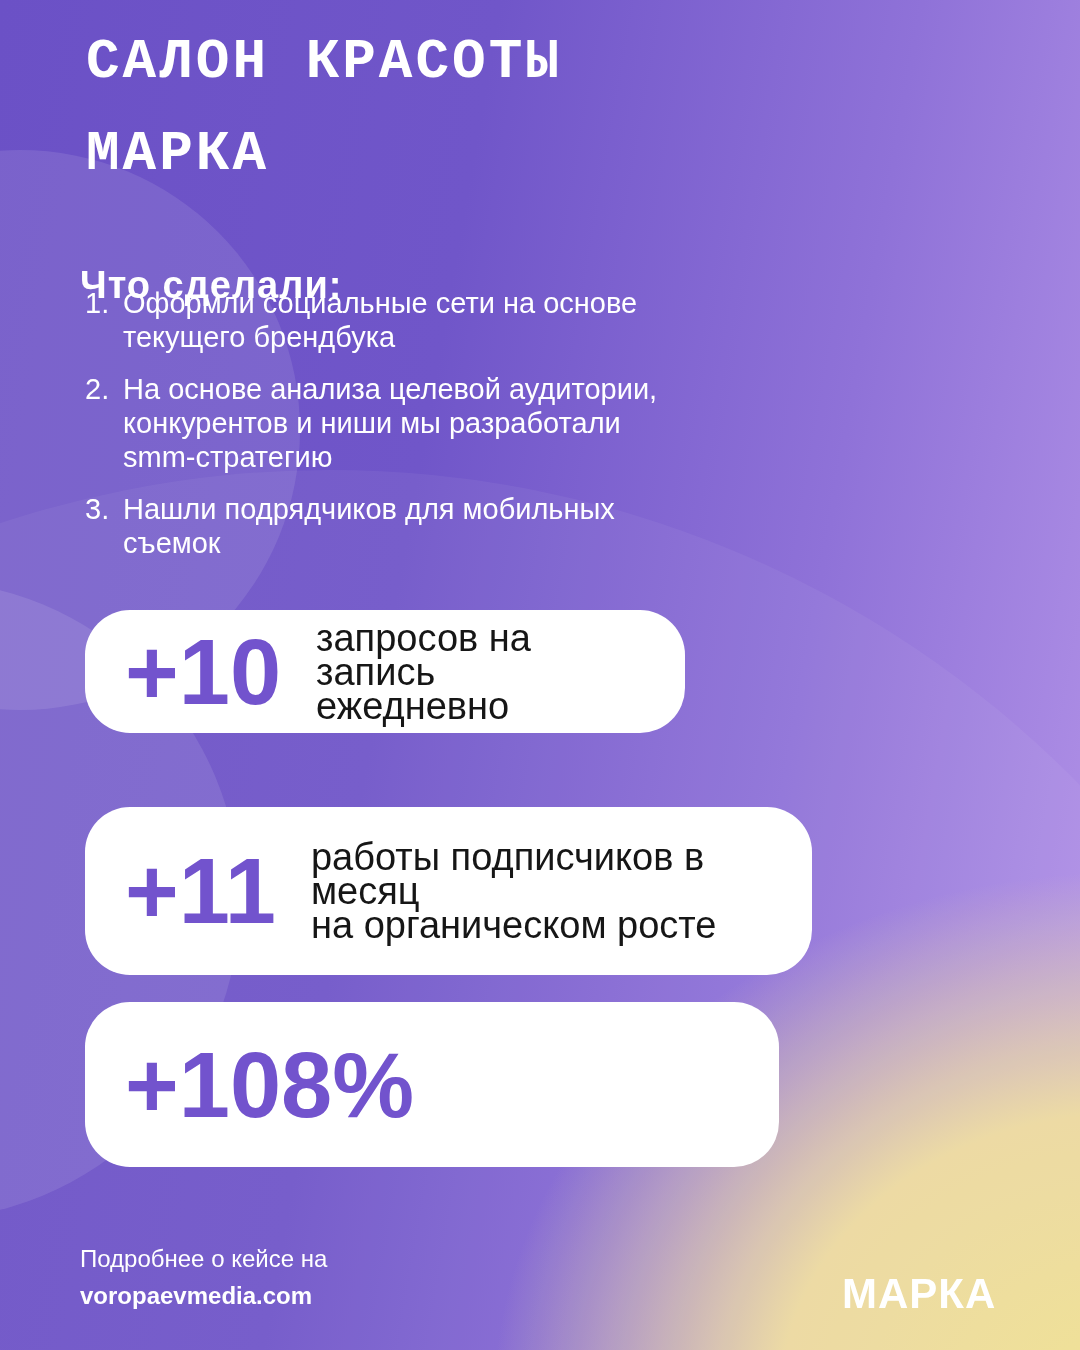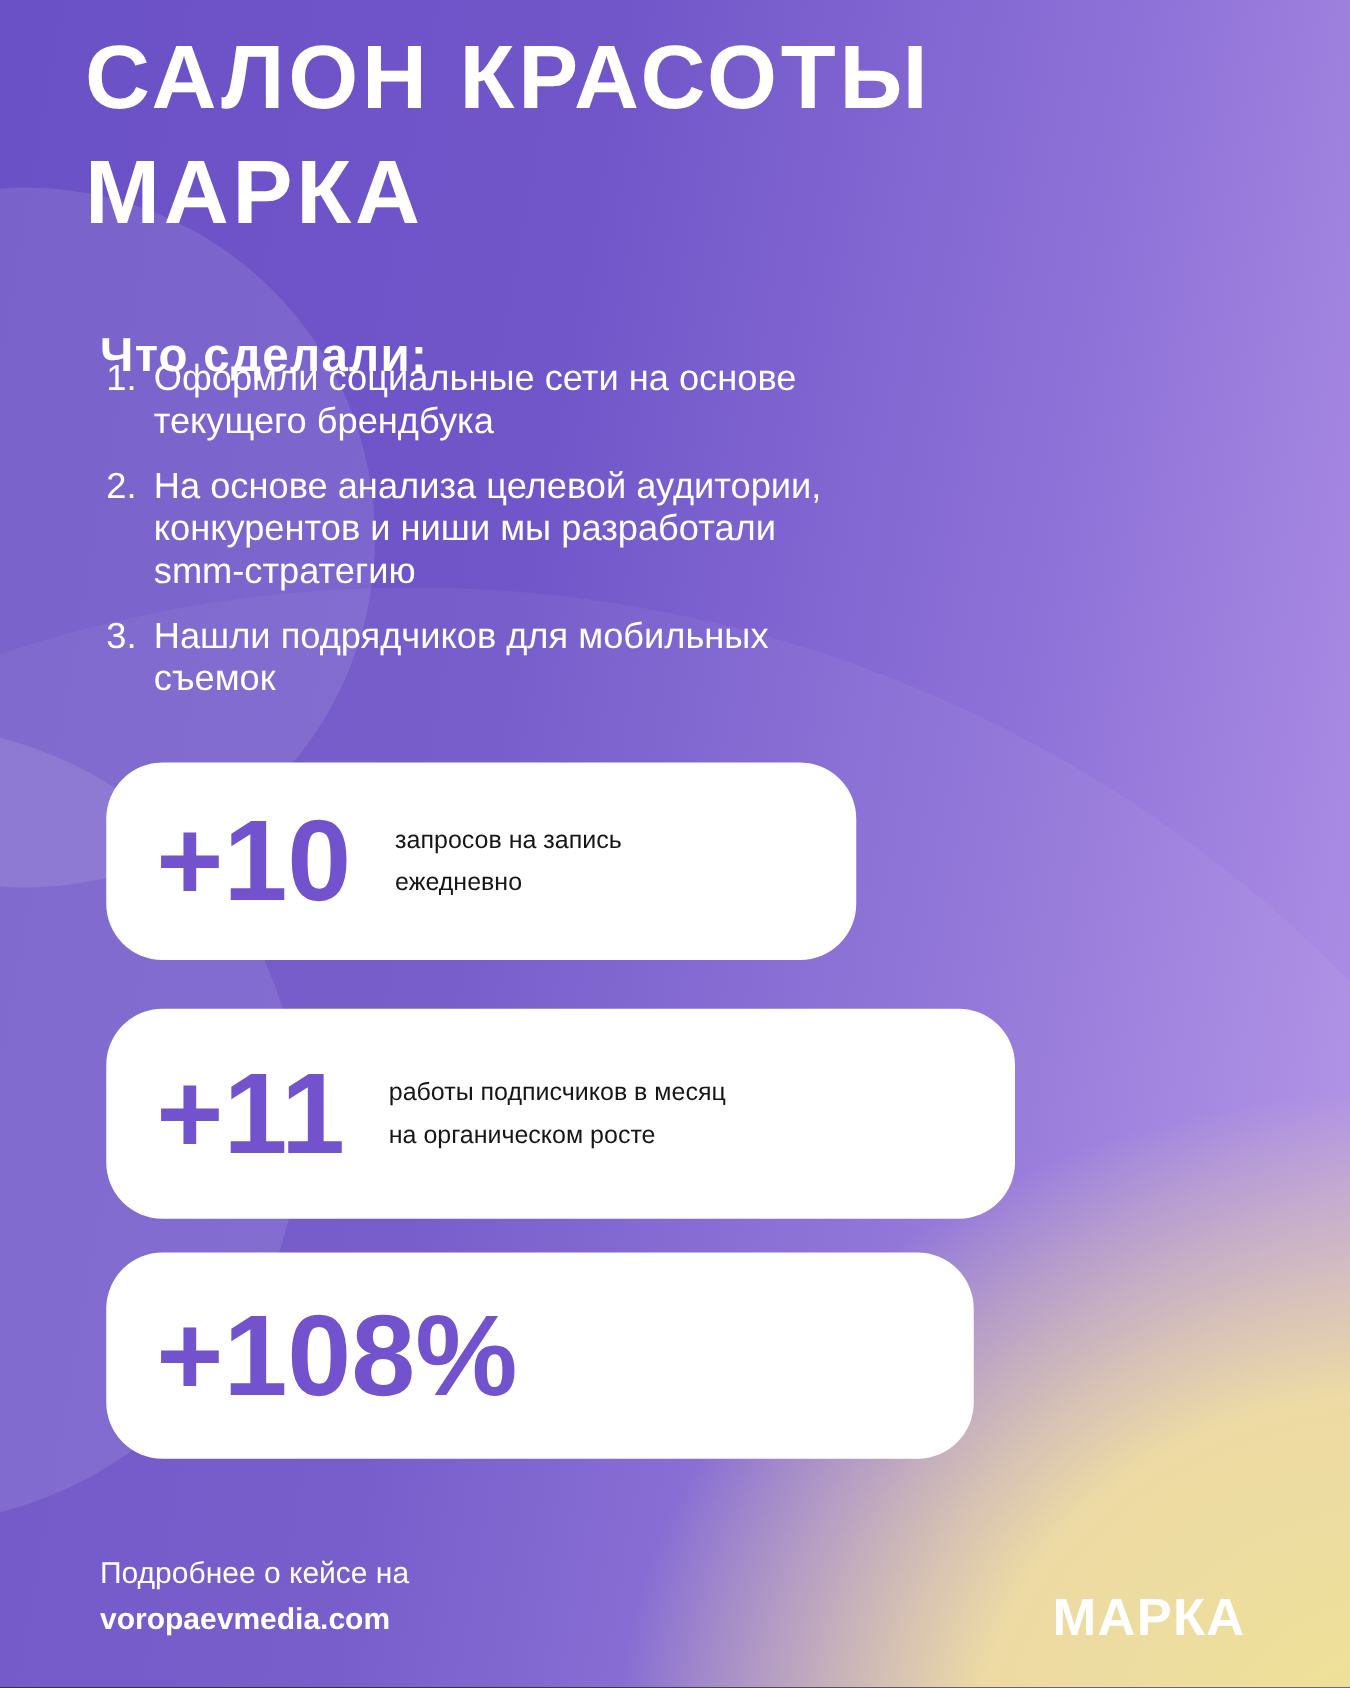--- a/index.html
+++ b/index.html
@@ -11,51 +11,52 @@
     background:
       radial-gradient(900px 760px at 104% 104%, #f0e190 0%, #ecd9a0 38%, rgba(236,217,160,0) 70%),
       linear-gradient(100deg, #6b51c6 0%, #7056c9 38%, #8f72d8 70%, #b494e8 100%);
   }
   .blob{position:absolute;border-radius:50%;background:#ffffff;pointer-events:none;}
   #blob1{left:-260px;top:150px;width:560px;height:560px;opacity:.10;}
   #blob2{left:-400px;top:580px;width:640px;height:640px;opacity:.10;}
   #blob3{left:-720px;top:470px;width:2100px;height:2100px;opacity:.05;}
 
   .title{
-    position:absolute;left:68px;top:16px;
+    position:absolute;left:86px;top:16px;
     color:#ffffff;font-weight:bold;
-    font-size:72px;line-height:92px;letter-spacing:3px;
+    font-size:56px;line-height:92px;letter-spacing:3px;
     white-space:pre-line;
+    font-family:Liberation Mono, monospace;
   }
   .heading{
     position:absolute;left:80px;top:228px;
     color:#ffffff;font-weight:bold;font-size:38px;letter-spacing:1px;margin-top:36px;
   }
   .list{
     position:absolute;left:85px;top:286px;width:800px;
     color:#ffffff;font-size:29px;line-height:34px;font-weight:500;
   }
   .list-item{display:flex;margin-bottom:18px;}
   .list-num{width:38px;flex:none;}
   .list-text{white-space:pre-line;}
 
   .card{
     position:absolute;left:85px;
     background:#ffffff;border-radius:45px;
     display:flex;align-items:center;
     padding:0 40px;gap:35px;box-sizing:border-box;
   }
-  #card1{top:610px;width:600px;height:158px;}
+  #card1{top:610px;width:600px;height:123px;}
   #card2{top:807px;width:727px;height:168px;}
   #card3{top:1002px;width:694px;height:165px;}
   .stat-value{
     color:#7253cd;font-weight:bold;font-size:92px;line-height:92px;flex:none;
   }
   .stat-label{
-    color:#161616;font-size:20px;line-height:34px;font-weight:500;
+    color:#161616;font-size:38px;line-height:34px;font-weight:500;
     white-space:pre-line;
   }
 
   .footer-text{
     position:absolute;left:80px;top:1240px;
     color:#ffffff;font-size:24px;line-height:37px;
   }
   .footer-more{font-weight:500;}
   .footer-site{font-weight:bold;}
   .brand{

